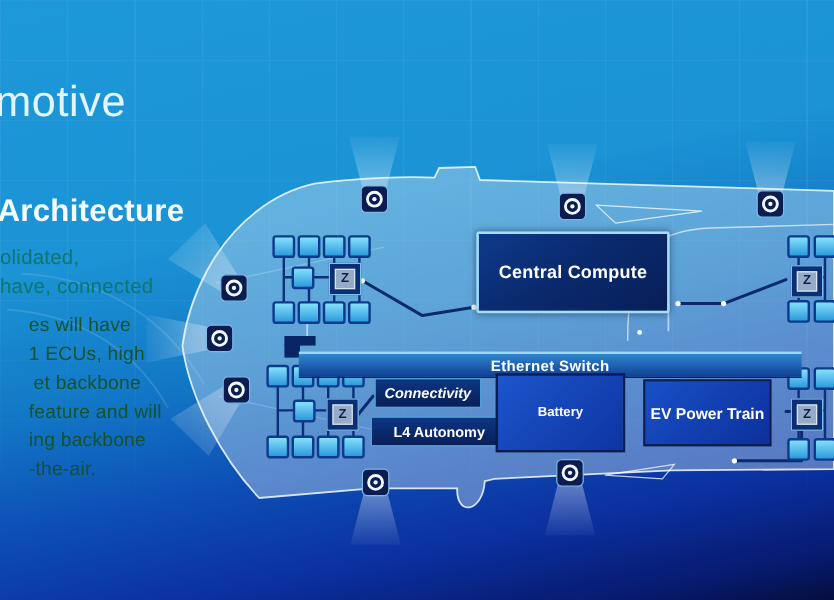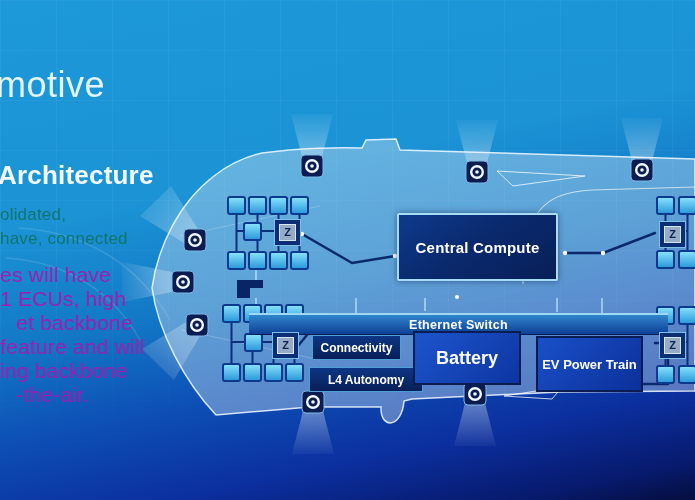--- a/index.html
+++ b/index.html
@@ -14,34 +14,34 @@
     background-image:
       repeating-linear-gradient(to right, rgba(255,255,255,0.05) 0 1px, transparent 1px 56px),
       repeating-linear-gradient(to bottom, rgba(255,255,255,0.04) 0 1px, transparent 1px 50px);
     -webkit-mask-image:linear-gradient(to bottom,#000 50%,transparent 88%);
     mask-image:linear-gradient(to bottom,#000 50%,transparent 88%);
   }
   .abs{position:absolute;}
   .logo{left:-4px;top:64px;font-size:36px;font-weight:400;color:#e3f4fd;letter-spacing:.5px;}
   .heading{left:-2px;top:160px;font-size:26px;font-weight:700;color:#f4fbff;letter-spacing:.2px;white-space:nowrap;}
   .sub{font-size:17px;font-weight:400;color:#0f766e;white-space:nowrap;letter-spacing:.2px;}
-  .body-line{font-size:21px;font-weight:400;color:#a21caf;white-space:nowrap;letter-spacing:.2px;}
+  .body-line{font-size:16px;font-weight:400;color:#14532d;white-space:nowrap;letter-spacing:.2px;margin-left:24px;}
   svg.diagram{position:absolute;left:0;top:0;}
   .box{position:absolute;display:flex;align-items:center;justify-content:center;
-       color:#fff;font-weight:700;text-align:center;box-sizing:border-box;margin-top:20px;}
+       color:#fff;font-weight:700;text-align:center;box-sizing:border-box;}
   .cc{left:397px;top:193px;width:161px;height:68px;font-size:15px;letter-spacing:.2px;
       background:linear-gradient(145deg,#0e3a8c 0%,#0a2a6e 45%,#081f58 100%);
       border:2px solid #a6dcf6;border-radius:2px;box-shadow:0 0 6px rgba(10,20,60,.5);}
   .eth{left:249px;top:293px;width:419px;height:22px;font-size:12.5px;letter-spacing:.3px;
       background:linear-gradient(#2f86cc,#0e3f96);
       border-top:2px solid #9fd8f2;border-bottom:1px solid #081d54;}
   .small-box{background:linear-gradient(#0d3684,#081f58);border:1.5px solid #4e9fd4;font-size:12px;}
-  .conn{left:312px;top:315px;width:89px;height:25px;}
+  .conn{left:312px;top:315px;width:89px;height:25px;font-style:italic;}
   .l4{left:309px;top:347px;width:114px;height:25px;}
-  .bat{left:413px;top:311px;width:108px;height:54px;font-size:18px;
+  .bat{left:413px;top:311px;width:108px;height:66px;font-size:11px;
       background:linear-gradient(135deg,#1d55cc,#0d35a2);border:2px solid #0a1c50;}
   .ev{left:536px;top:316px;width:107px;height:56px;font-size:13px;
       background:linear-gradient(135deg,#1950c8,#0c309a);border:2px solid #0a1c50;}
   .z-box{position:absolute;width:27px;height:27px;box-sizing:border-box;
       background:#0b2e74;border:1.5px solid #7cc0ea;display:flex;align-items:center;justify-content:center;}
   .z-box span{display:block;width:15px;height:15px;background:#96abc6;color:#0a2450;
       font-size:11px;font-weight:700;line-height:15px;text-align:center;border:1px solid #d8e6f2;}
 </style>
 </head>
 <body>
@@ -200,24 +200,24 @@
     <use href="#cam" x="475" y="394"></use>
   </g>
 </svg>
 
 <div class="abs logo">motive</div>
 <div class="abs heading">Architecture</div>
 <div class="abs sub" style="left:0;top:205px">olidated,</div>
 <div class="abs sub" style="left:0;top:229px">have, connected</div>
 <div class="abs body-line" style="left:0;top:263px">es will have</div>
 <div class="abs body-line" style="left:0;top:287px">1 ECUs, high</div>
-<div class="abs body-line" style="left:16px;top:311px">et backbone</div>
+<div class="abs body-line" style="left:4px;top:311px">et backbone</div>
 <div class="abs body-line" style="left:0;top:335px">feature and will</div>
 <div class="abs body-line" style="left:0;top:359px">ing backbone</div>
-<div class="abs body-line" style="left:16px;top:383px">-the-air.</div>
+<div class="abs body-line" style="left:0;top:383px">-the-air.</div>
 
 <div class="box cc">Central Compute</div>
 <div class="box eth">Ethernet Switch</div>
 <div class="box small-box conn">Connectivity</div>
 <div class="box small-box l4">L4 Autonomy</div>
 <div class="box bat">Battery</div>
 <div class="box ev">EV Power Train</div>
 
 <div class="z-box" style="left:274px;top:219px">
     <span>Z</span>

